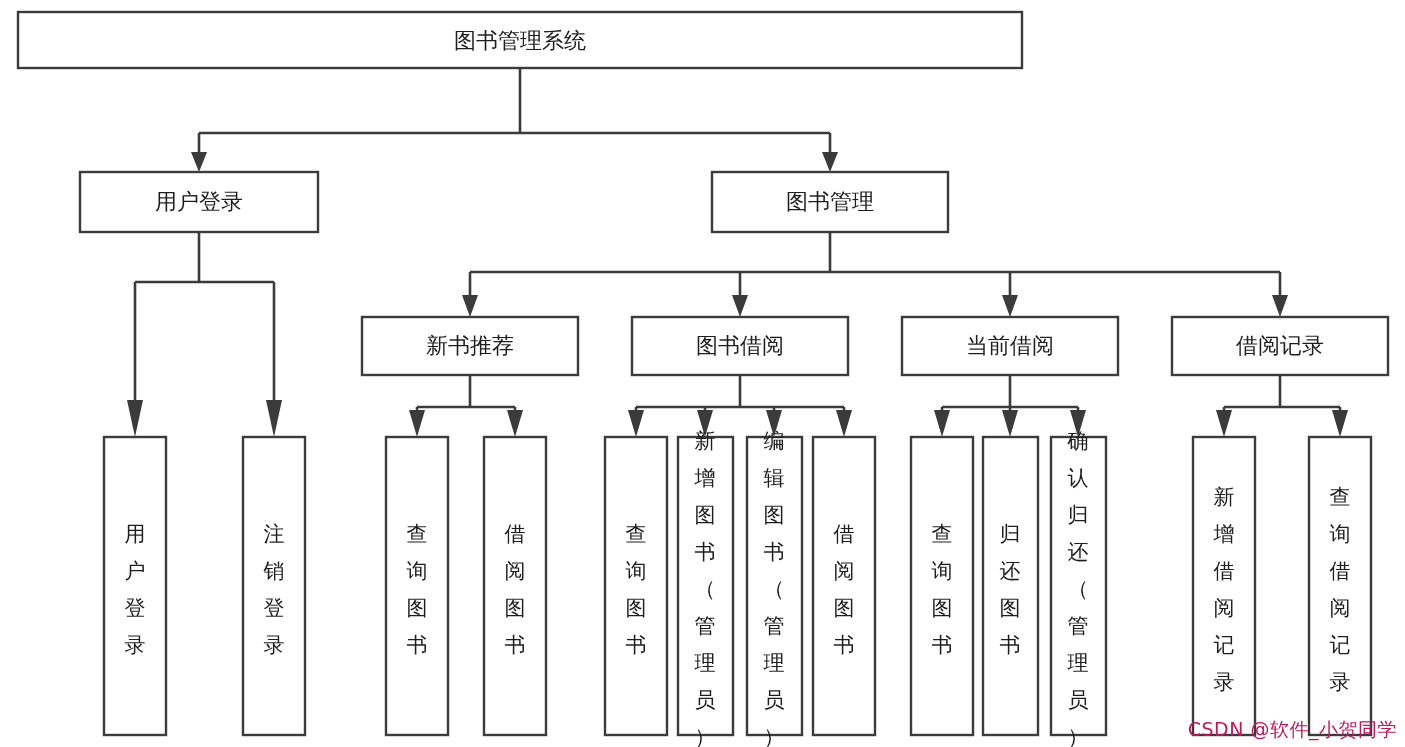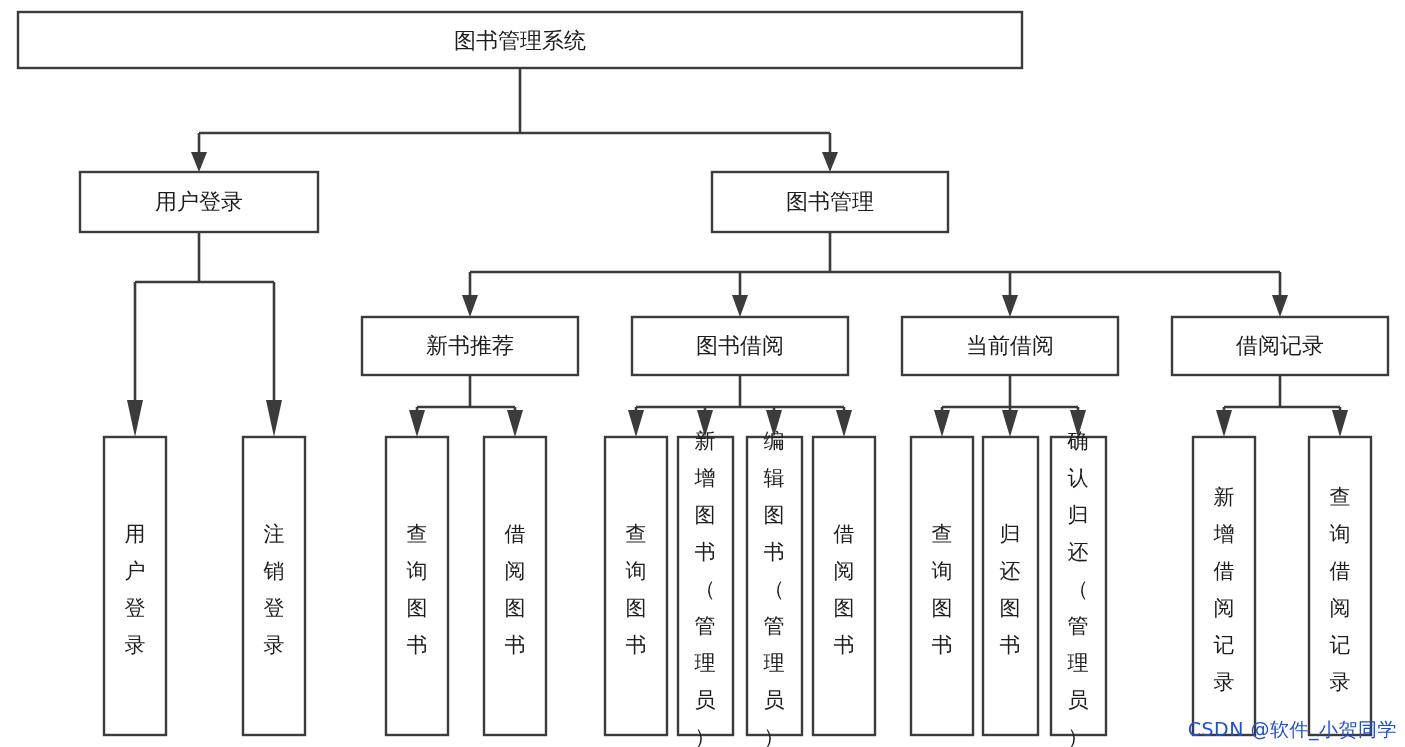--- a/index.html
+++ b/index.html
@@ -54,21 +54,21 @@
     font-size: 21px;
     fill: #1d1d1d;
     text-anchor: middle;
   }
   .watermark {
     position: absolute;
     right: 8px;
     bottom: 4px;
     font-family: "DejaVu Sans", "Liberation Sans", sans-serif;
     font-size: 19px;
-    color: #1d4ed8;
+    color: #be185d;
     white-space: nowrap;
     letter-spacing: 0.5px;
     pointer-events: none;
   }
 </style>
 </head>
 <body>
 
 <div id="diagram-root">
 

